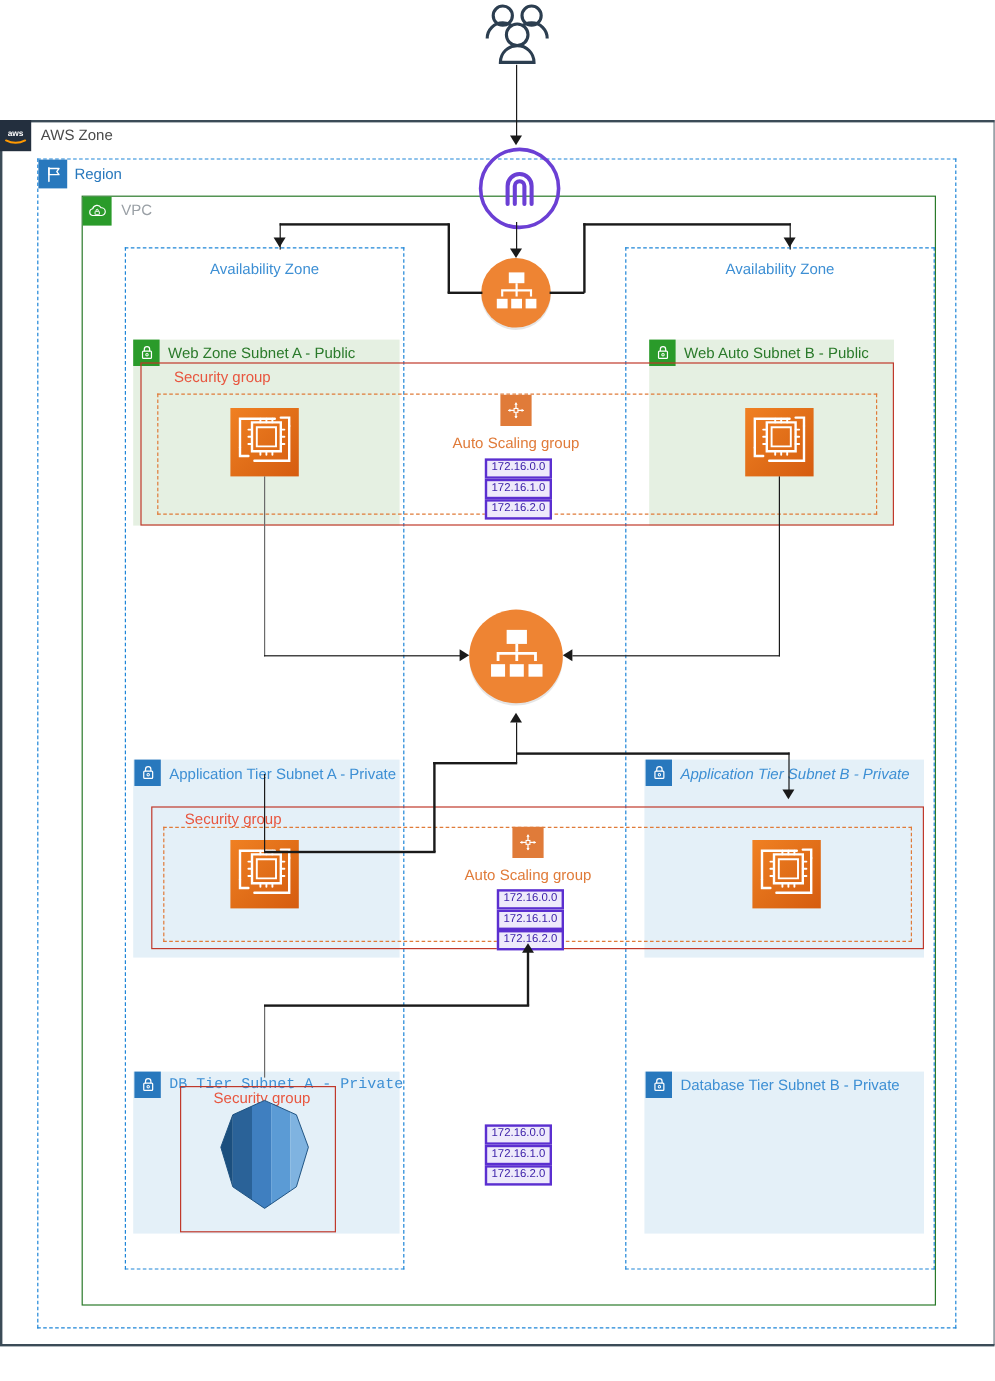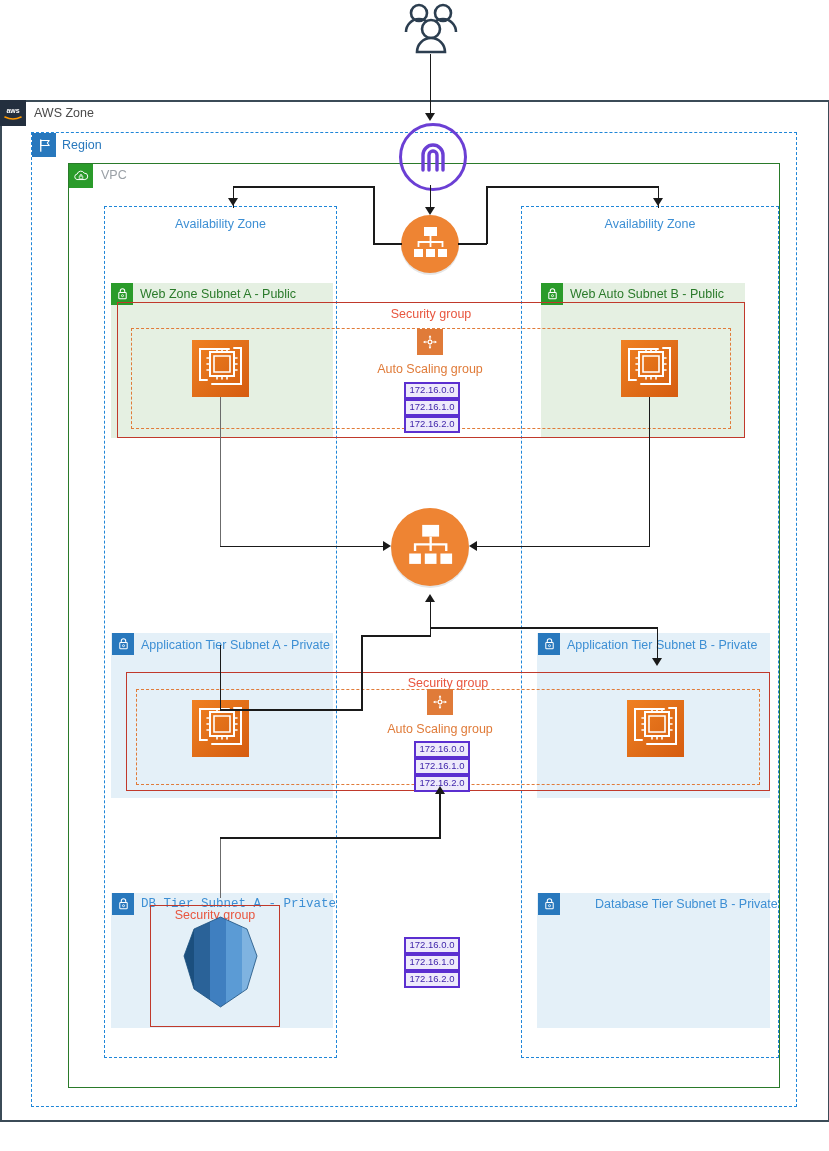--- a/index.html
+++ b/index.html
@@ -30,21 +30,21 @@
   .subnet{position:absolute;}
   .subnet-pub{background:#e5f0e2;}
   .subnet-priv{background:#e4f0f8;}
   .sn-badge{position:absolute;display:flex;align-items:center;justify-content:center;}
   .sn-badge-green{background:#2a9b2a;}
   .sn-badge-blue{background:#2878bd;}
   .sn-lbl-green{color:#2a7a2a;}
   .sn-lbl-blue{color:#3d8fd4;}
 
   .sg-box{border:1.2px solid #c0392b;background:transparent;}
-  .sg-lbl{color:#e8563f;text-align:center;}
+  .sg-lbl{color:#e8563f;text-align:left;padding-left:28px;}
 
   .asg-box{border:1.4px dashed #e07b39;background:transparent;}
   .asg-lbl{color:#e07b39;text-align:center;}
 
   .ec2{position:absolute;background:linear-gradient(135deg,#f08022 0%,#e06d18 55%,#d65c10 100%);}
   .ec2 svg{display:block;}
 
   .lb-circle{position:absolute;border-radius:50%;background:#ee8433;display:flex;align-items:center;justify-content:center;box-shadow:0 2px 0 rgba(0,0,0,.10);}
   .asg-icon{position:absolute;background:#e07b39;display:flex;align-items:center;justify-content:center;}
 
@@ -190,21 +190,21 @@
   <div class="lbl sn-lbl-blue" style="left:141px;top:638px;">Application Tier Subnet A - Private</div>
 
   <div class="subnet subnet-priv" style="left:537px;top:633px;width:233px;height:165px;"></div>
   <div class="sn-badge sn-badge-blue" style="left:538px;top:633px;width:22px;height:22px;">
     <svg width="13" height="14" viewBox="0 0 14 15">
       <rect x="3" y="6" width="8" height="6.6" rx="0.8" stroke="#fff" stroke-width="1.1" fill="none"></rect>
       <path d="M4.6 6 V4.3 a2.4 2.4 0 0 1 4.8 0 V6" stroke="#fff" stroke-width="1.1" fill="none"></path>
       <circle cx="7" cy="9.3" r="1.1" stroke="#fff" stroke-width="0.9" fill="none"></circle>
     </svg>
   </div>
-  <div class="lbl sn-lbl-blue" style="left:567px;top:638px;">Application Tier Subnet B - Private</div>
+  <div class="lbl sn-lbl-blue" style="left:567px;top:638px;font-style:italic;">Application Tier Subnet B - Private</div>
 
   <div class="box sg-box" style="left:126px;top:672px;width:644px;height:119px;"></div>
   <div class="lbl sg-lbl" style="left:126px;top:676px;width:644px;">Security group</div>
 
   <div class="box asg-box" style="left:136px;top:689px;width:624px;height:96px;"></div>
   <div class="asg-icon" style="left:427px;top:689px;width:26px;height:26px;">
     <svg width="18" height="18" viewBox="0 0 18 18">
       <path d="M9 3 V7 M9 11 V15 M3 9 H7 M11 9 H15" stroke="#fff" stroke-width="1.1" stroke-linecap="round"></path>
       <path d="M9 2.4 L7.6 4.3 H10.4 Z M9 15.6 L7.6 13.7 H10.4 Z M2.4 9 L4.3 7.6 V10.4 Z M15.6 9 L13.7 7.6 V10.4 Z" fill="#fff"></path>
       <rect x="7.4" y="7.4" width="3.2" height="3.2" stroke="#fff" stroke-width="0.9" fill="none"></rect>
@@ -261,21 +261,21 @@
   <div class="lbl sn-lbl-blue" style="left:141px;top:897px;font-family:Liberation Mono, monospace;">DB Tier Subnet A - Private</div>
 
   <div class="subnet subnet-priv" style="left:537px;top:893px;width:233px;height:135px;"></div>
   <div class="sn-badge sn-badge-blue" style="left:538px;top:893px;width:22px;height:22px;">
     <svg width="13" height="14" viewBox="0 0 14 15">
       <rect x="3" y="6" width="8" height="6.6" rx="0.8" stroke="#fff" stroke-width="1.1" fill="none"></rect>
       <path d="M4.6 6 V4.3 a2.4 2.4 0 0 1 4.8 0 V6" stroke="#fff" stroke-width="1.1" fill="none"></path>
       <circle cx="7" cy="9.3" r="1.1" stroke="#fff" stroke-width="0.9" fill="none"></circle>
     </svg>
   </div>
-  <div class="lbl sn-lbl-blue" style="left:595px;top:897px;">Database Tier Subnet B - Private</div>
+  <div class="lbl sn-lbl-blue" style="left:567px;top:897px;">Database Tier Subnet B - Private</div>
 
   <div class="box sg-box" style="left:150px;top:905px;width:130px;height:122px;"></div>
   <div class="lbl sg-lbl" style="left:150px;top:908px;width:130px;">Security group</div>
 
   <div class="ip-chip" style="left:404px;top:937px;width:52px;">172.16.0.0</div>
   <div class="ip-chip" style="left:404px;top:954px;width:52px;">172.16.1.0</div>
   <div class="ip-chip" style="left:404px;top:971px;width:52px;">172.16.2.0</div>
 
   <div class="db-icon" style="left:177px;top:916px;width:87px;height:92px;">
     <svg width="87" height="92" viewBox="0 0 87 92">

